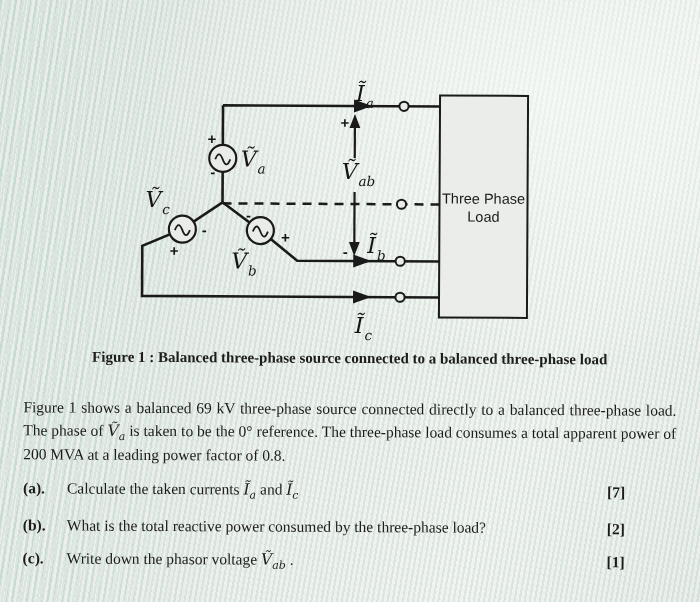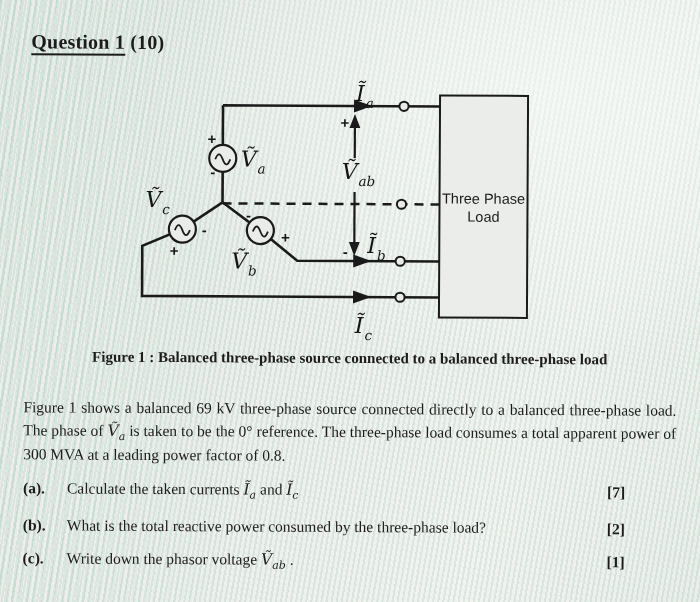--- a/index.html
+++ b/index.html
@@ -47,23 +47,20 @@
   .phlabel{font-family:"DejaVu Serif",serif;font-style:italic;font-size:22px;fill:#151515;}
   .svgsub{font-size:13.5px;}
 </style>
 </head>
 <body>
 
 <div id="stripes-left"></div>
 
 <div id="sheet">
 
-  <div class="abs title">
-    <span class="u">Question 1</span><span> (10)</span>
-  </div>
 
   <svg id="circuit" viewBox="0 0 700 602">
 
     <g>
       <path class="wire" d="M222,106 H439"></path>
       <path class="wire" d="M222,106 V146"></path>
       <path class="wire" d="M222,172 V203"></path>
     </g>
     <g>
       <path class="wire" d="M222,203 L260,231 L297,261 H439"></path>
@@ -120,21 +117,21 @@
     <text class="phlabel" x="145" y="208"><tspan>Ṽ</tspan><tspan class="svgsub" dx="1" dy="7">c</tspan></text>
     <text class="phlabel" x="231" y="269"><tspan>Ṽ</tspan><tspan class="svgsub" dx="1" dy="7">b</tspan></text>
     <text class="phlabel" x="341" y="179"><tspan>Ṽ</tspan><tspan class="svgsub" dx="1" dy="7">ab</tspan></text>
     <text class="phlabel" x="367" y="253"><tspan>Ĩ</tspan><tspan class="svgsub" dx="1" dy="7">b</tspan></text>
     <text class="phlabel" x="355" y="333"><tspan>Ĩ</tspan><tspan class="svgsub" dx="1" dy="7">c</tspan></text>
   </svg>
 
   <div class="abs caption">Figure 1 : Balanced three-phase source connected to a balanced three-phase load</div>
 
   <div class="abs para">
-    <span>Figure 1 shows a balanced 69 kV three-phase source connected directly to a balanced three-phase load. The phase of </span><span class="ph"><span>Ṽ</span><sub>a</sub></span><span> is taken to be the 0° reference. The three-phase load consumes a total apparent power of 300 MVA at a leading power factor of 0.8.</span>
+    <span>Figure 1 shows a balanced 69 kV three-phase source connected directly to a balanced three-phase load. The phase of </span><span class="ph"><span>Ṽ</span><sub>a</sub></span><span> is taken to be the 0° reference. The three-phase load consumes a total apparent power of 200 MVA at a leading power factor of 0.8.</span>
   </div>
 
   <div class="qrow row-a">
     <span class="lbl">(a).</span><span>Calculate the taken currents </span><span class="ph"><span>Ĩ</span><sub>a</sub></span><span> and </span><span class="ph"><span>Ĩ</span><sub>c</sub></span><span></span>
     <span class="marks">[7]</span>
   </div>
 
   <div class="qrow row-b">
     <span class="lbl">(b).</span><span>What is the total reactive power consumed by the three-phase load?</span>
     <span class="marks">[2]</span>

